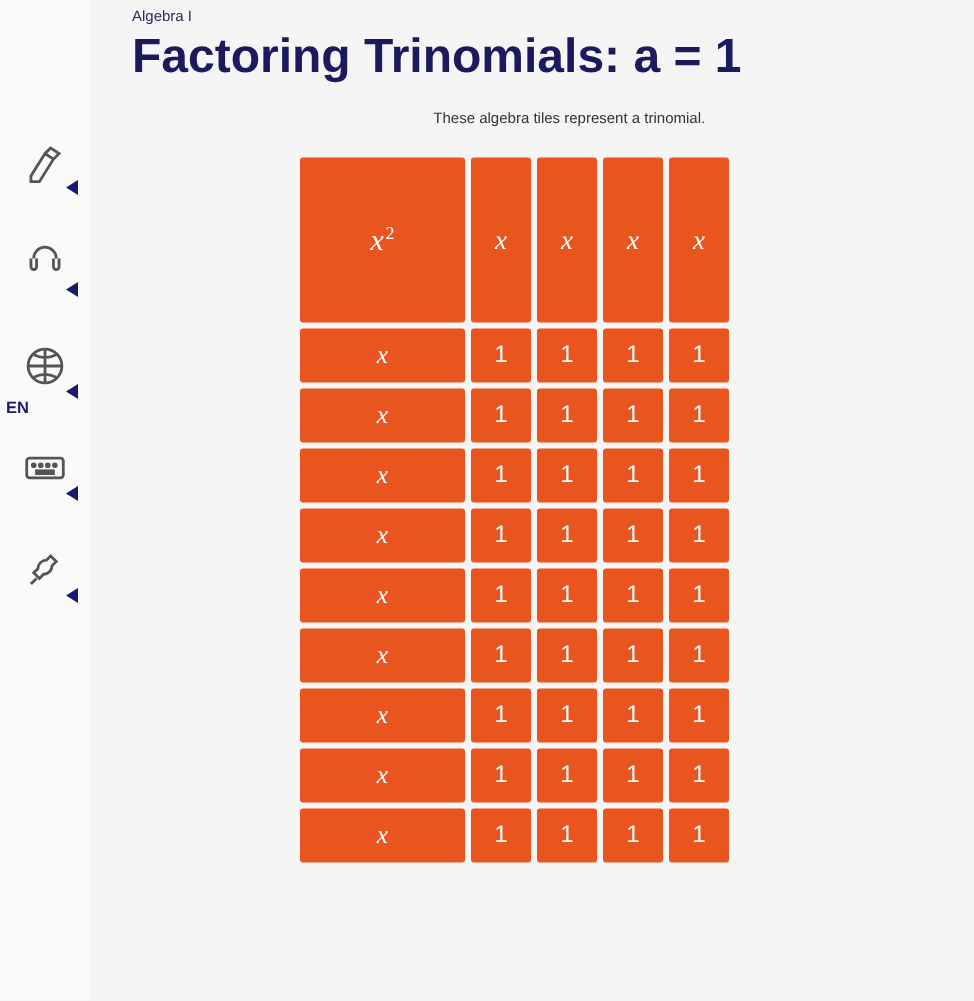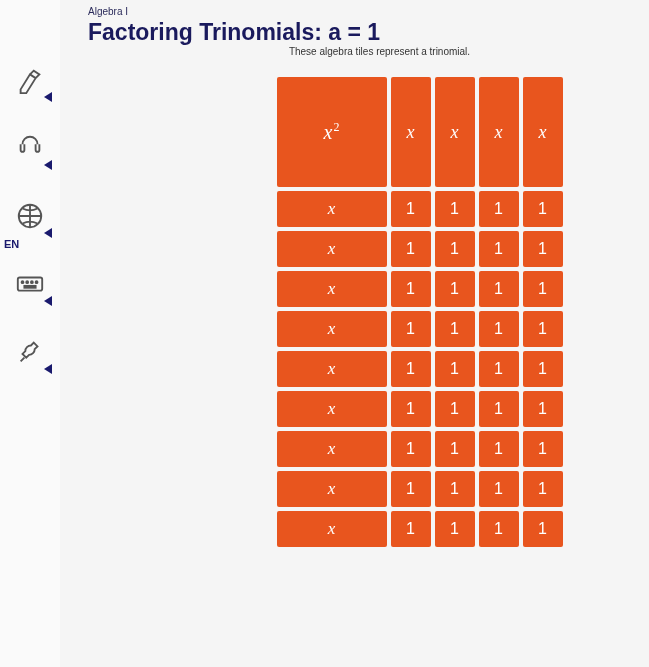--- a/index.html
+++ b/index.html
@@ -15,21 +15,21 @@
   .sidebar {
     position: absolute;
     left: 0;
     top: 0;
     width: 60px;
     height: 100%;
     display: flex;
     flex-direction: column;
     align-items: center;
     gap: 28px;
-    padding-top: 60px;
+    padding-top: 88px;
     background: #fafafa;
   }
   .tool {
     width: 40px;
     height: 40px;
     display: flex;
     align-items: center;
     justify-content: center;
     position: relative;
     cursor: pointer;
@@ -60,36 +60,37 @@
     right: 0;
     padding: 6px 10px 10px 10px;
   }
   .breadcrumb {
     font-size: 10px;
     color: #2a2a5a;
     margin-bottom: 2px;
     margin-left: 8px;
   }
   .title {
-    font-size: 23px;
+    font-size: 32px;
     font-weight: bold;
     color: #1a1a5d;
     margin-left: 8px;
+    margin-bottom: 18px;
   }
   .subtitle {
     font-size: 10px;
     color: #333;
     text-align: center;
     margin-bottom: 20px;
     margin-left: 40px;
   }
   .tiles {
     display: flex;
     flex-direction: column;
-    align-items: center;
+    align-items: flex-start;
     gap: 4px;
     margin-left: 120px;
   }
   .top-row {
     display: flex;
     gap: 4px;
     align-items: stretch;
   }
   .xsq {
     width: 110px;

